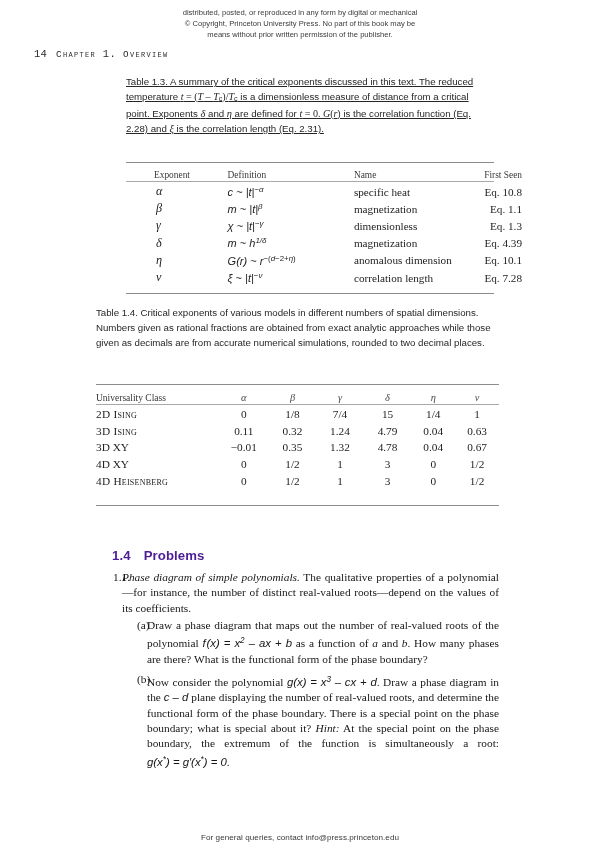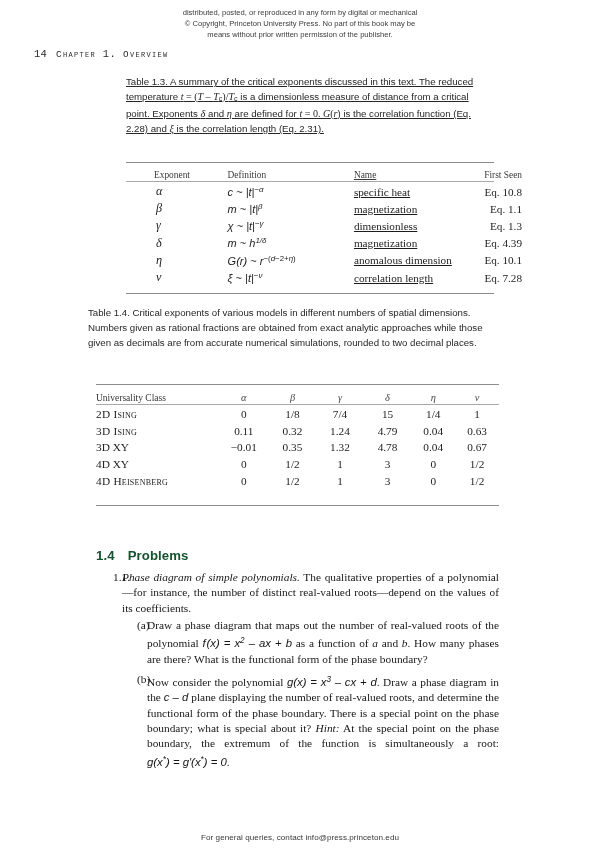--- a/index.html
+++ b/index.html
@@ -59,21 +59,21 @@
     line-height: 14.9px;
     color: #262626;
     letter-spacing: -0.02px;
   }
   .caption i { font-family: "Liberation Serif", serif; font-style: italic; font-size: 10.1px; }
   .caption .up { font-family: "Liberation Serif", serif; font-style: normal; font-size: 10.1px; }
   .caption .gk { font-family: "Liberation Serif", serif; font-style: italic; font-size: 10.4px; }
   .caption sub { font-size: 7.2px; vertical-align: -0.18em; }
 
   #cap13 { top: 75px; left: 126px; width: 368px; text-decoration: underline; }
-  #cap14 { top: 306px; left: 88px; width: 403px; }
+  #cap14 { top: 306px; left: 96px; width: 403px; }
 
   
   .rule-top, .rule-mid, .rule-bot {
     position: absolute;
     background: #8c8c8c;
     height: 1px;
   }
   .rule-thin { background: #a9a9a9; height: 0.8px; }
 
   table.tbl {
@@ -94,21 +94,21 @@
     padding: 0;
     text-align: center;
   }
 
   
   #t13 { top: 163px; left: 126px; width: 368px; margin-left: 28px; }
   #t13 th { height: 17px; vertical-align: bottom; padding-bottom: 3px; }
   #t13 td { height: 17.2px; vertical-align: middle; }
   #t13 .c-exp   { width: 72px;  text-align: left; }
   #t13 .c-def   { width: 127px; text-align: left; }
-  #t13 .c-name  { width: 110px; text-align: left; text-decoration: underline; }
+  #t13 .c-name  { width: 110px; text-align: left; }
   #t13 .c-first { width: 59px;  text-align: right; }
   #t13 td.c-exp   { font-style: italic; font-size: 12.2px; padding-left: 2px; }
   #t13 td.c-def   { font-style: italic; font-size: 11px; }
   #t13 td.c-name  { font-style: normal; font-size: 11.2px; }
   #t13 td.c-first { font-style: normal; font-size: 11.2px; }
   .math { font-family: Liberation Sans, sans-serif; font-style: italic; white-space: nowrap; }
   .math .op { font-style: normal; }
   .math sup { font-size: 0.72em; font-style: italic; vertical-align: 0.46em; }
   .math sup .op { font-style: normal; }
   .bar { display: inline-block; }
@@ -306,21 +306,21 @@
       <td class="c-a">0</td>
       <td class="c-b">1/2</td>
       <td class="c-g">1</td>
       <td class="c-d">3</td>
       <td class="c-e">0</td>
       <td class="c-n">1/2</td>
     </tr>
   </tbody>
 </table>
 
-<h2 class="sec-head" id="sec-head" style="color: #14532d;">
+<h2 class="sec-head" id="sec-head" style="color: #4c1d95; margin-left: 16px;">
   <span class="num">1.4</span><span>Problems</span>
 </h2>
 
 <div class="prob" id="p11">
   <span class="lbl">1.1.</span>
   <span class="body"><i>Phase diagram of simple polynomials.</i><span> The qualitative properties of a polynomial—for instance, the number of distinct real-valued roots—depend on the values of its coefficients.</span></span>
 </div>
 
 <div class="prob" id="p11a">
   <span class="lbl">(a)</span>

